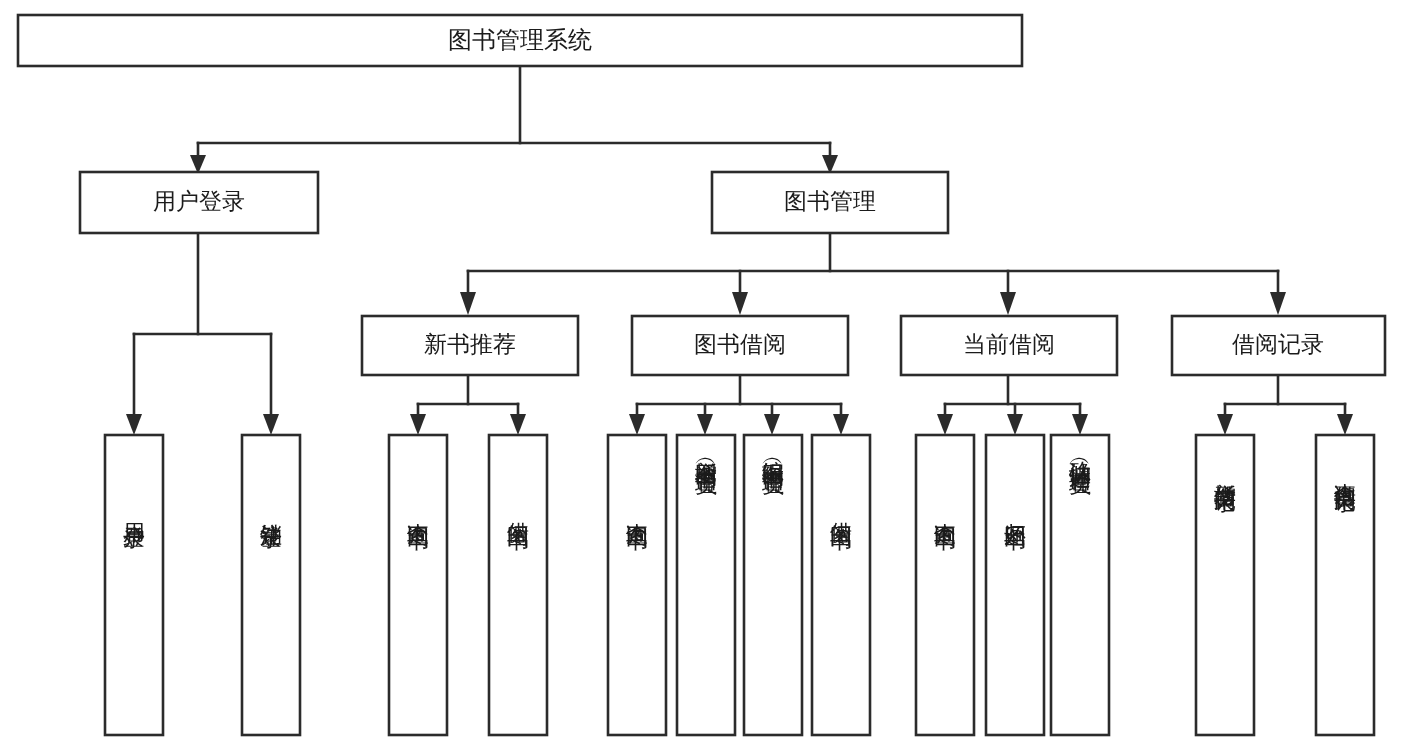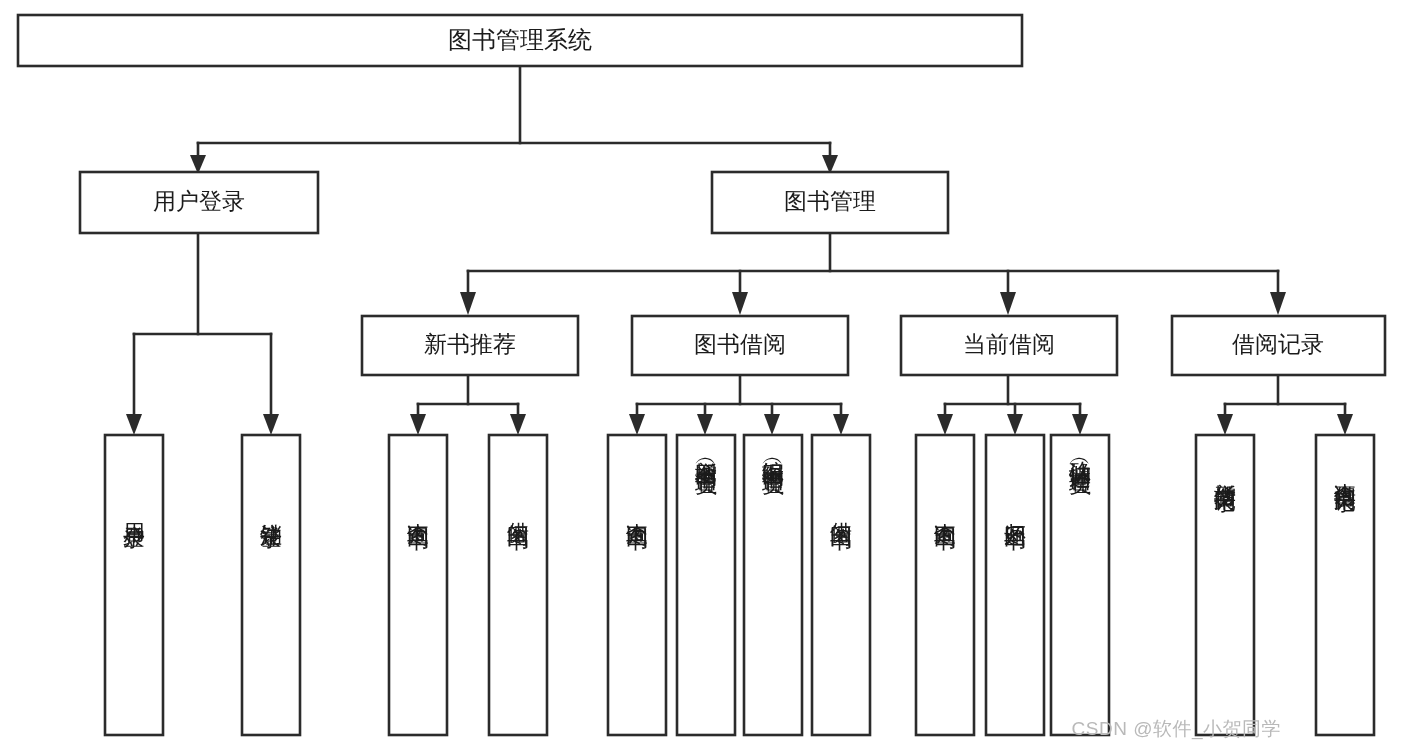--- a/index.html
+++ b/index.html
@@ -238,15 +238,14 @@
     <span class="vert-label">确认归还（管理员）</span>
   </div>
 
   <div class="vert-label-box" style="left:1196px; top:465px; width:58px; height:270px;">
     <span class="vert-label">新增借阅记录</span>
   </div>
   <div class="vert-label-box" style="left:1316px; top:465px; width:58px; height:270px;">
     <span class="vert-label">查询借阅记录</span>
   </div>
 
-  <div class="watermark">CSDN @软件_小贺同学</div>
 
 </div>
 
 </body></html>

